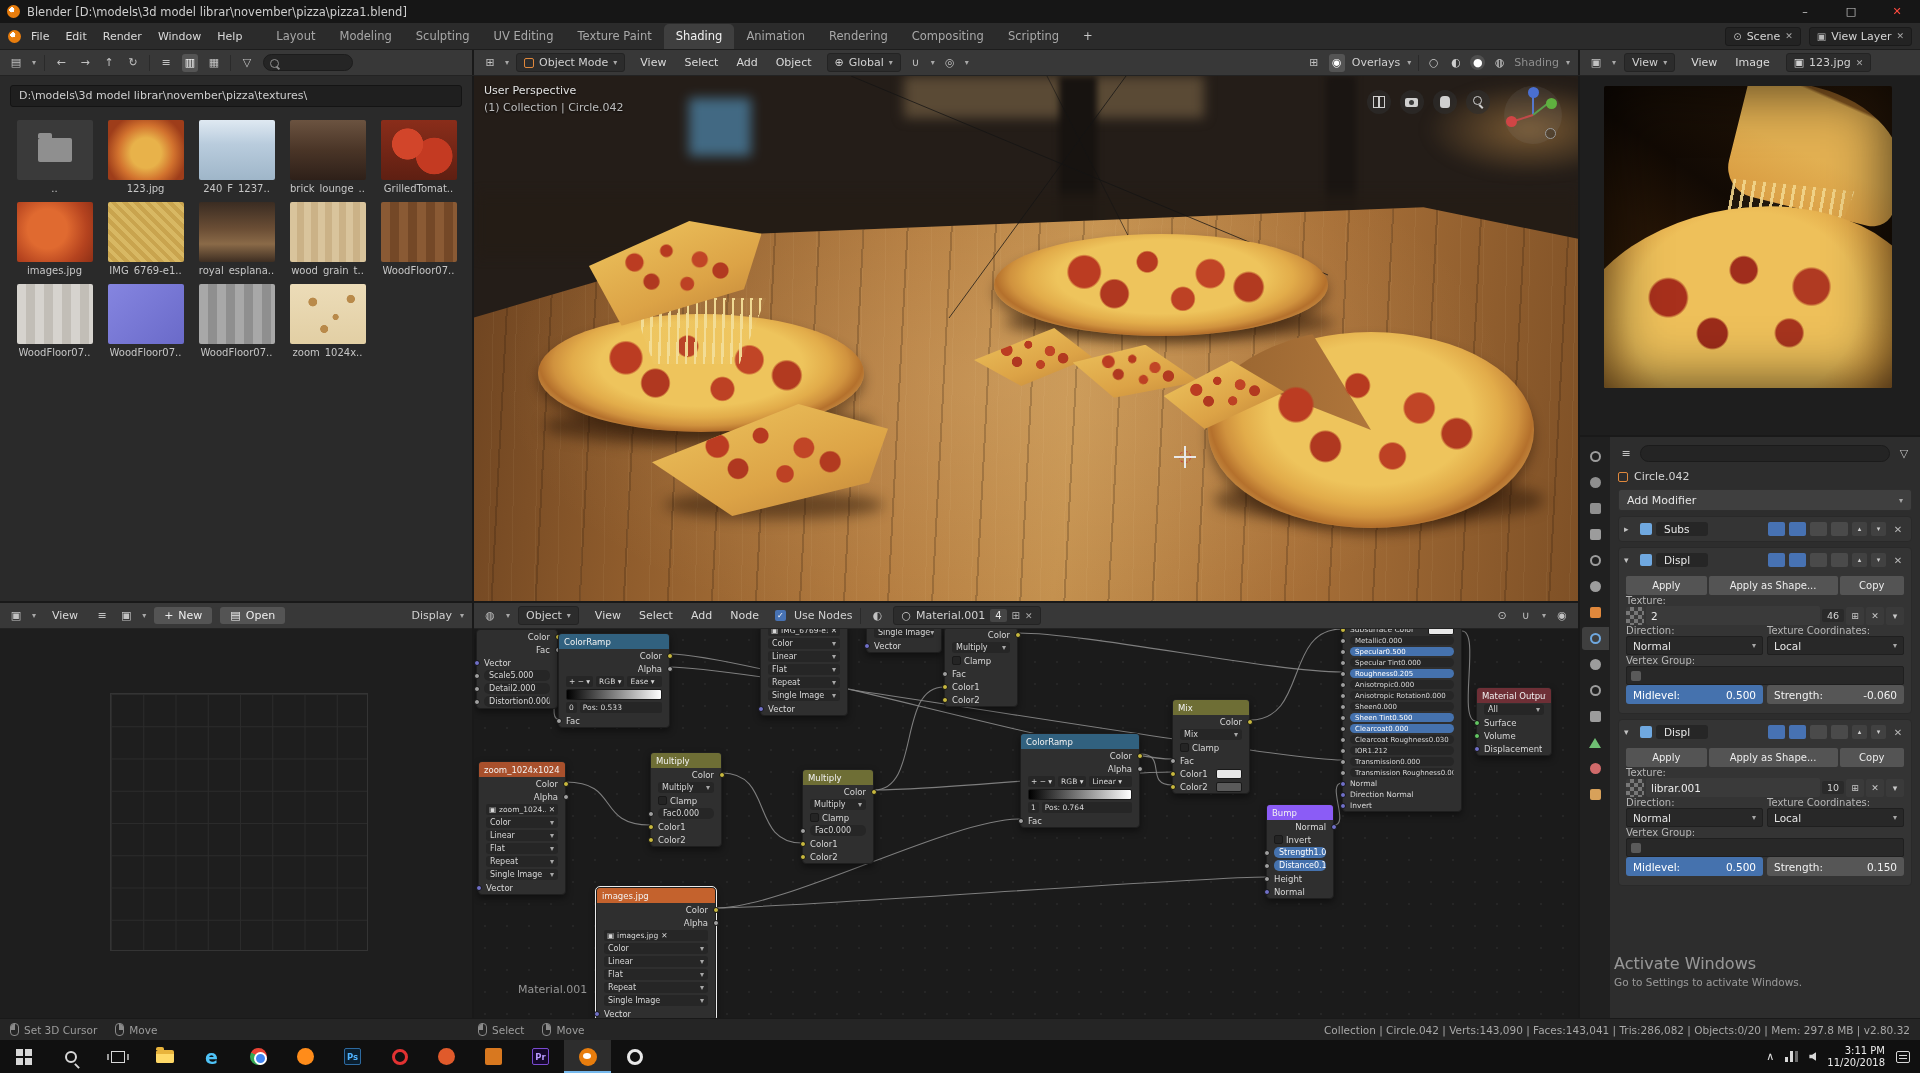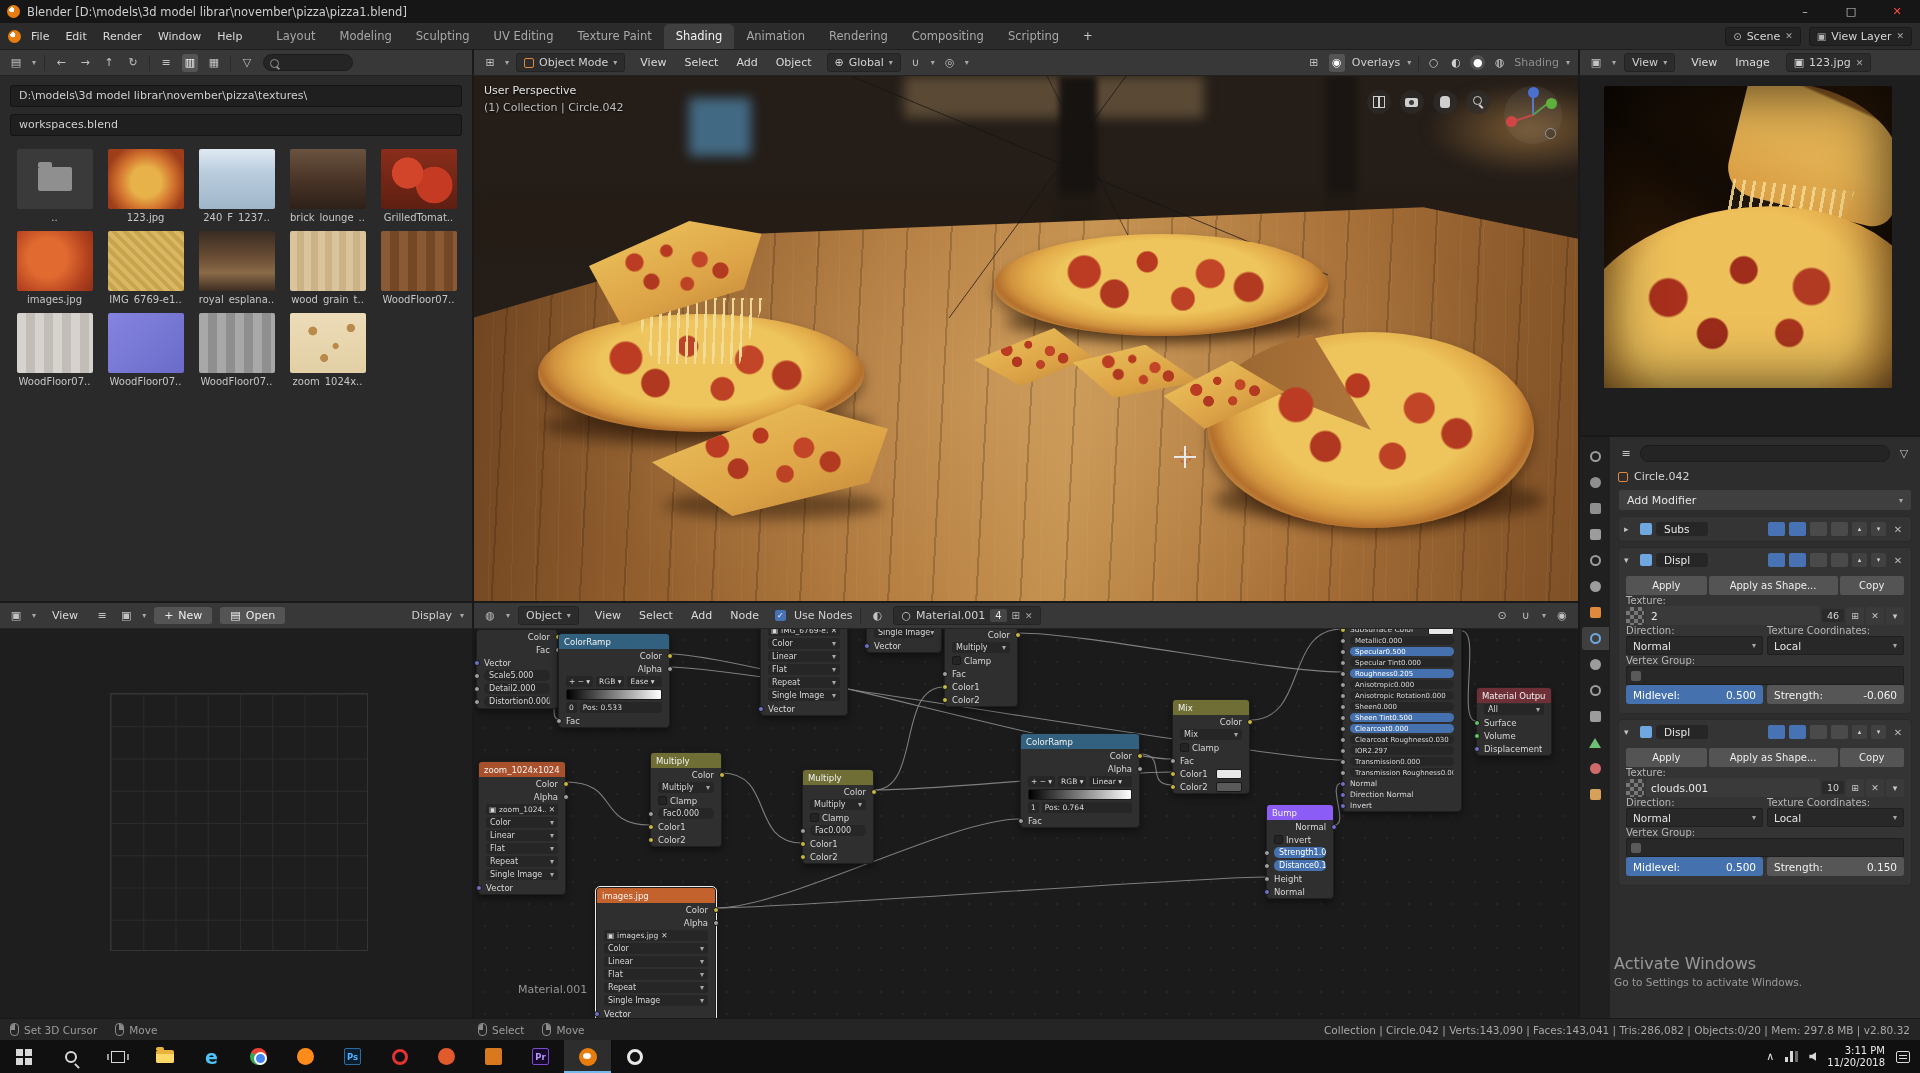--- a/index.html
+++ b/index.html
@@ -369,21 +369,20 @@
         <span class="mini-x">✕</span>
       </div>
     </div>
   </div>
 
   <div class="main">
 
     <div class="left-col">
       <div class="file-browser">
         <div class="fb-field">D:\models\3d model librar\november\pizza\textures\</div>
-        <div class="fb-field">workspaces.blend</div>
         <div class="thumb-grid" id="thumb-grid">
             <div class="thumb">
               <div class="thumb-img">
                 <span class="folder-ico"></span>
               </div>
               <span class="thumb-label">..</span>
             </div>
             <div class="thumb">
               <div class="thumb-img" style="background: radial-gradient(circle at 50% 55%, rgb(232, 178, 74) 0px, rgb(232, 178, 74) 30%, rgb(210, 114, 46) 55%, rgb(158, 61, 26) 80%);"></div>
               <span class="thumb-label">123.jpg</span>
@@ -1004,21 +1003,21 @@
                 <span class="dot l" style="background: rgb(160, 160, 160);"></span>
                 <div class="nslider">
                   <span>Clearcoat Roughness</span>
                   <span>0.030</span>
                 </div>
               </div>
               <div class="n-row k-num" style="height: 11px;">
                 <span class="dot l" style="background: rgb(160, 160, 160);"></span>
                 <div class="nslider">
                   <span>IOR</span>
-                  <span>2.297</span>
+                  <span>1.212</span>
                 </div>
               </div>
               <div class="n-row k-num" style="height: 11px;">
                 <span class="dot l" style="background: rgb(160, 160, 160);"></span>
                 <div class="nslider">
                   <span>Transmission</span>
                   <span>0.000</span>
                 </div>
               </div>
               <div class="n-row k-num" style="height: 11px;">
@@ -1284,21 +1283,21 @@
                 <div class="mod-body">
                   <div class="btn-row">
                     <span class="pbtn">Apply</span>
                     <span class="pbtn">Apply as Shape...</span>
                     <span class="pbtn">Copy</span>
                   </div>
                   <div class="plabel">Texture:</div>
                   <div class="tex-row">
                     <span class="checker"></span>
                     <div class="tex-field">
-                      <span>clouds.001</span>
+                      <span>librar.001</span>
                     </div>
                     <span class="tex-count">10</span>
                     <span class="sq-btn">⊞</span>
                     <span class="sq-btn">✕</span>
                     <span class="sq-btn">▾</span>
                   </div>
                   <div class="two-col">
                     <span class="plabel">Direction:</span>
                     <span class="plabel">Texture Coordinates:</span>
                   </div>

